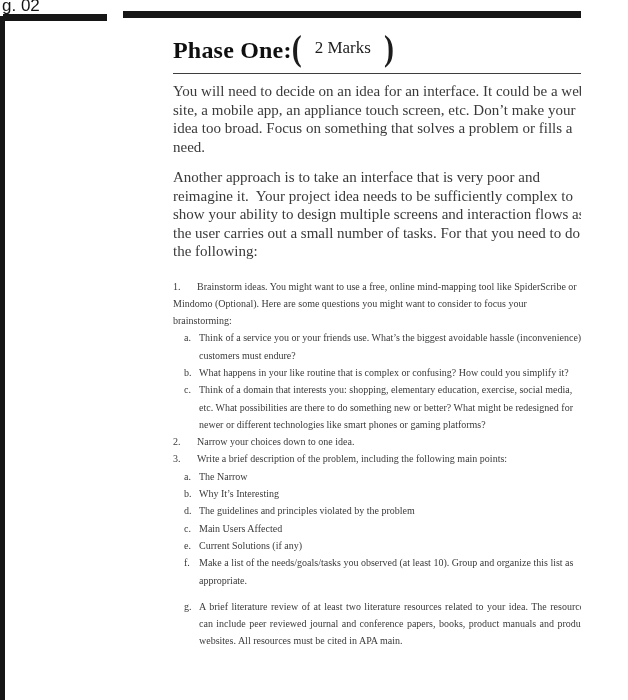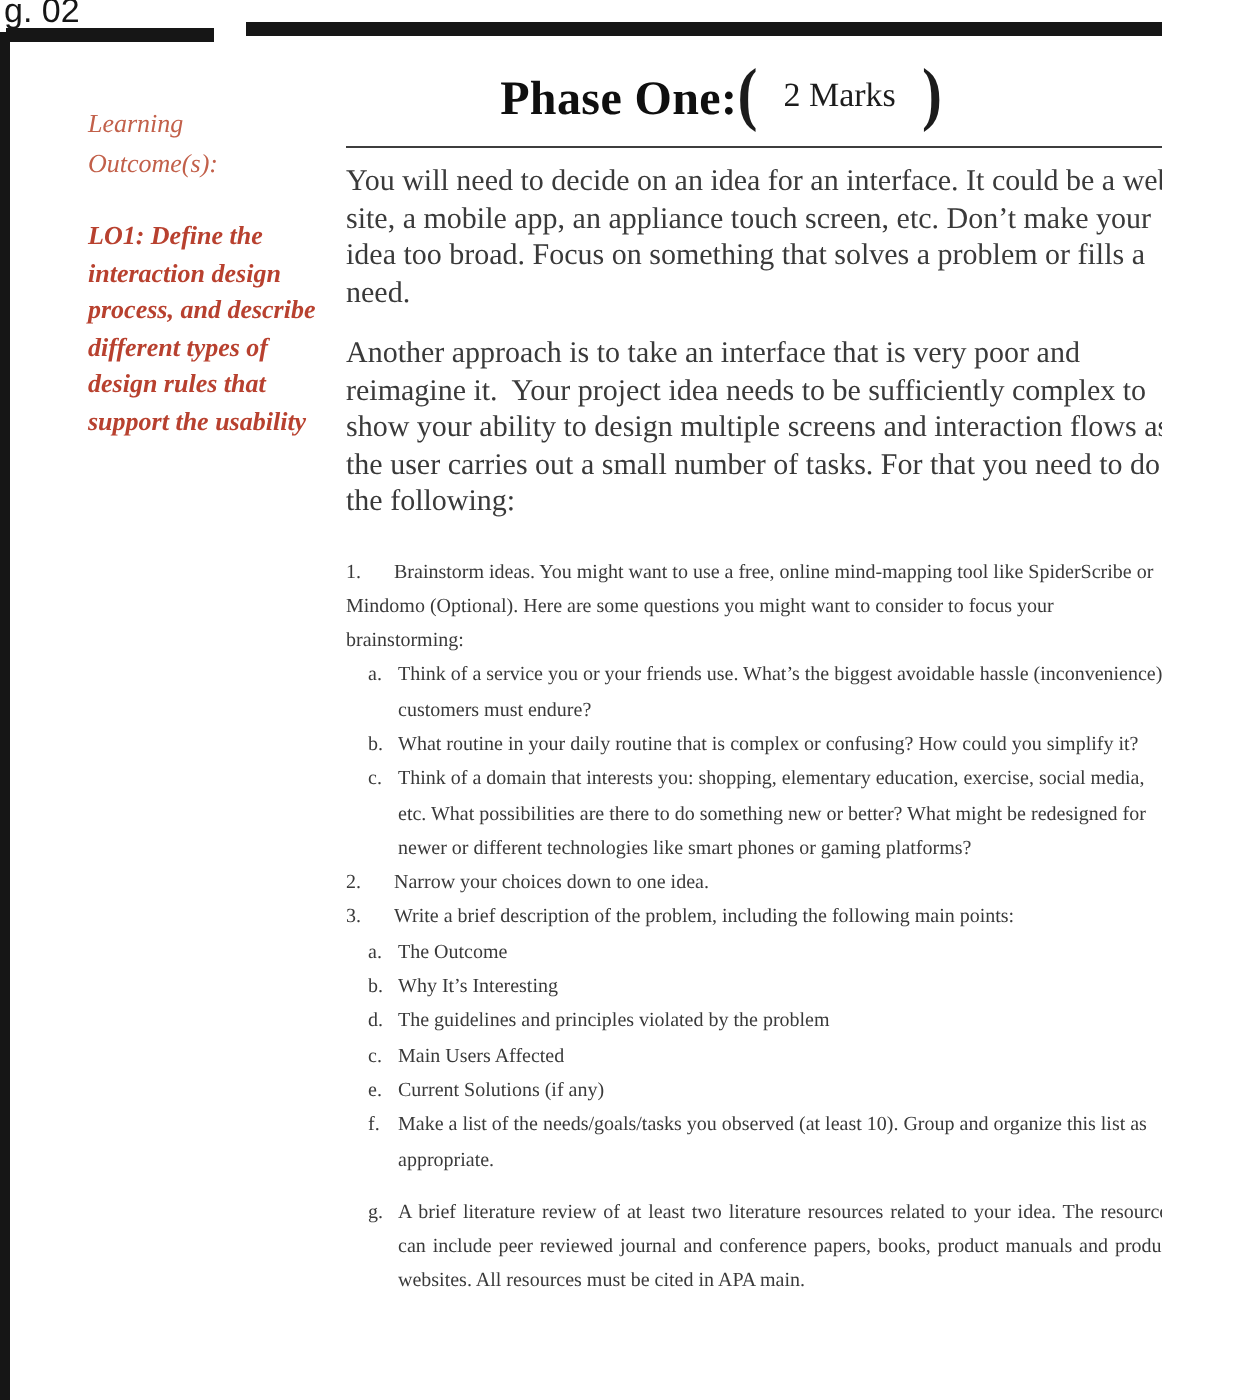--- a/index.html
+++ b/index.html
@@ -30,21 +30,21 @@
     font-size:13px;line-height:20px;
     margin-bottom:17px;
   }
   .sb-outcome{
     color:#b8412f;font-style:italic;font-weight:bold;
     font-size:13px;line-height:18.5px;
   }
 
   
   .content{position:absolute;left:173px;top:36px;width:415px;color:#3a3a3a;}
-  .title-row{display:flex;justify-content:center;align-items:flex-start;}
+  .title-row{display:flex;justify-content:flex-start;align-items:flex-start;}
   .title-row h1{
     margin:0;font-size:24px;line-height:28px;
     color:#0f0f0f;font-weight:bold;letter-spacing:.2px;
   }
   .marks{
     display:flex;align-items:center;gap:13px;
     margin-right:40px;margin-top:-5px;
   }
   .bracket{
     font-size:30px;line-height:34px;color:#1c1c1c;
@@ -77,49 +77,45 @@
 <body>
 
 <div class="page">
 
   <div class="corner-label">g. 02</div>
   <div class="bar bar-top-left"></div>
   <div class="bar bar-top-main"></div>
   <div class="bar bar-left"></div>
   <div class="bar bar-right"></div>
 
-  <aside class="sidebar">
-    <div class="sb-heading">Learning Outcome(s):</div>
-    <div class="sb-outcome">LO1: Define the interaction design process, and describe different types of design rules that support the usability</div>
-  </aside>
 
   <main class="content">
     <div class="title-row">
       <h1>Phase One:</h1>
       <div class="marks">
         <span class="bracket">(</span>
         <span class="marks-text">2 Marks</span>
         <span class="bracket">)</span>
       </div>
     </div>
     <div class="rule"></div>
 
     <div class="paragraphs">
         <p>You will need to decide on an idea for an interface. It could be a web site, a mobile app, an appliance touch screen, etc. Don’t make your idea too broad. Focus on something that solves a problem or fills a need.</p>
         <p>Another approach is to take an interface that is very poor and reimagine it.  Your project idea needs to be sufficiently complex to show your ability to design multiple screens and interaction flows as the user carries out a small number of tasks. For that you need to do the following:</p>
       </div>
 
     <div class="task-list">
         <div class="li num"><span class="marker">1.</span><span class="txt">Brainstorm ideas. You might want to use a free, online mind-mapping tool like SpiderScribe or Mindomo (Optional). Here are some questions you might want to consider to focus your brainstorming:</span></div>
         <div class="li sub"><span class="marker">a.</span><span class="txt">Think of a service you or your friends use. What’s the biggest avoidable hassle (inconvenience) customers must endure?</span></div>
-        <div class="li sub"><span class="marker">b.</span><span class="txt">What routine in your daily routine that is complex or confusing? How could you simplify it?</span></div>
+        <div class="li sub"><span class="marker">b.</span><span class="txt">What happens in your like routine that is complex or confusing? How could you simplify it?</span></div>
         <div class="li sub"><span class="marker">c.</span><span class="txt">Think of a domain that interests you: shopping, elementary education, exercise, social media, etc. What possibilities are there to do something new or better? What might be redesigned for newer or different technologies like smart phones or gaming platforms?</span></div>
         <div class="li num"><span class="marker">2.</span><span class="txt">Narrow your choices down to one idea.</span></div>
         <div class="li num"><span class="marker">3.</span><span class="txt">Write a brief description of the problem, including the following main points:</span></div>
-        <div class="li sub"><span class="marker">a.</span><span class="txt">The Outcome</span></div>
+        <div class="li sub"><span class="marker">a.</span><span class="txt">The Narrow</span></div>
         <div class="li sub"><span class="marker">b.</span><span class="txt">Why It’s Interesting</span></div>
         <div class="li sub"><span class="marker">d.</span><span class="txt">The guidelines and principles violated by the problem</span></div>
         <div class="li sub"><span class="marker">c.</span><span class="txt">Main Users Affected</span></div>
         <div class="li sub"><span class="marker">e.</span><span class="txt">Current Solutions (if any)</span></div>
         <div class="li sub"><span class="marker">f.</span><span class="txt">Make a list of the needs/goals/tasks you observed (at least 10). Group and organize this list as appropriate.</span></div>
         <div class="li sub-justified"><span class="marker">g.</span><span class="txt">A brief literature review of at least two literature resources related to your idea. The resources can include peer reviewed journal and conference papers, books, product manuals and product websites. All resources must be cited in APA main.</span></div>
       </div>
   </main>
 
 </div>

